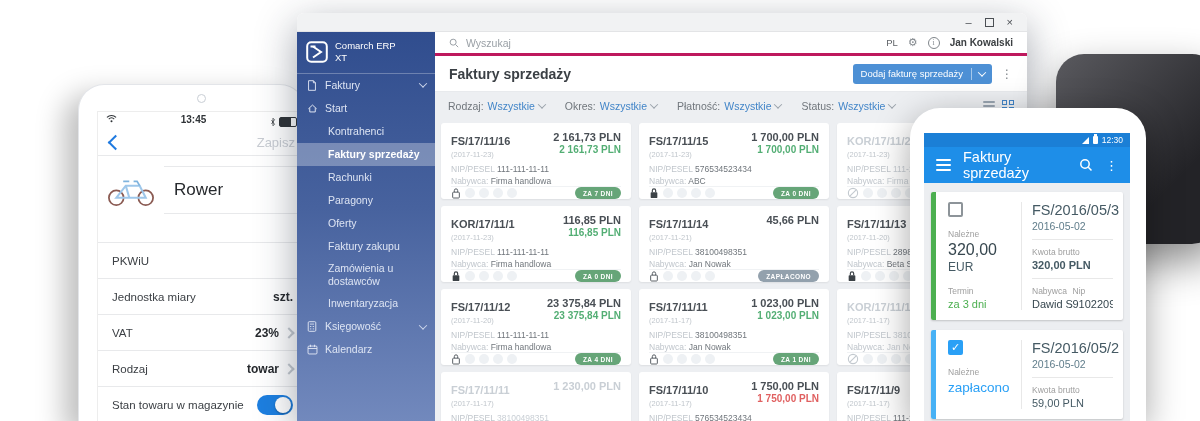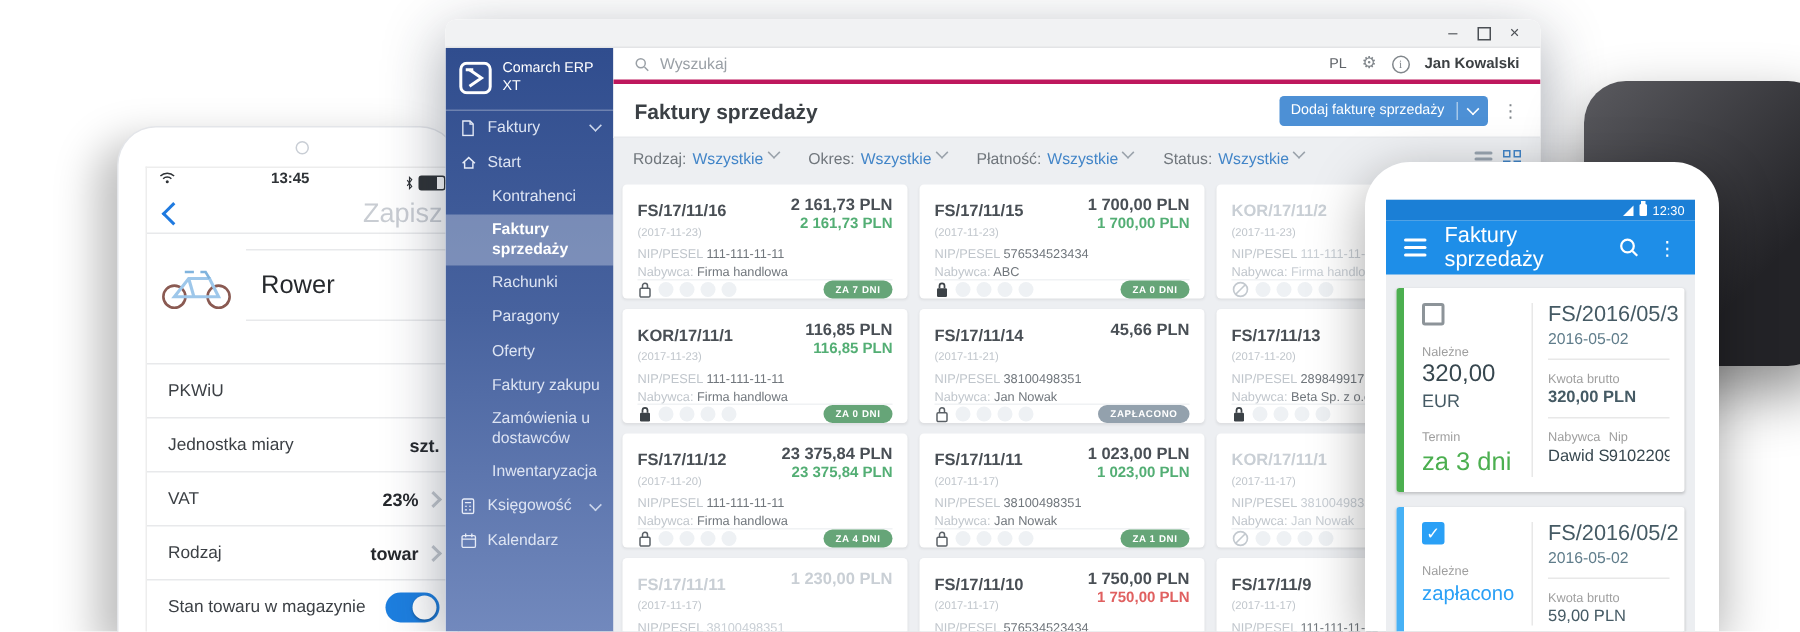--- a/index.html
+++ b/index.html
@@ -18,41 +18,41 @@
           box-shadow:-14px 10px 28px rgba(0,0,0,.25);z-index:1;}
   .t-camera{position:absolute;left:118px;top:9px;width:7px;height:7px;border:1.5px solid #c9ced5;border-radius:50%;}
   .t-screen{position:absolute;left:18px;right:0;top:26px;bottom:0;background:#fff;border-top:1px solid #ededed;border-left:1px solid #ededed;}
   .t-status{height:15px;display:flex;padding:2px 8px 0;font-size:10px;font-weight:bold;color:#2f3337;}
   .t-status .mid{flex:1;text-align:center;}
   .t-sright{display:flex;align-items:center;gap:3px;}
   .t-batt{width:16px;height:8px;border:1px solid #2f3337;border-radius:2px;position:relative;background:linear-gradient(90deg,#2f3337 70%,#fff 70%);}
   .t-batt:after{content:"";position:absolute;right:-3px;top:2px;width:2px;height:3px;background:#2f3337;border-radius:0 1px 1px 0;}
   .t-nav{height:26px;display:flex;align-items:center;padding:0 8px;border-bottom:1px solid #e8e9eb;}
   .t-back{width:9px;height:9px;border-left:2.5px solid #1f7ae0;border-bottom:2.5px solid #1f7ae0;transform:rotate(45deg);margin-left:4px;}
-  .t-save{margin-left:auto;font-size:18px;color:#c9cdd3;padding-right:2px;}
+  .t-save{margin-left:auto;font-size:13px;color:#c9cdd3;padding-right:2px;}
   .t-product{display:flex;margin-top:10px;height:48px;}
   .t-pimg{width:66px;display:flex;align-items:center;justify-content:center;flex:none;}
   .t-namecell{flex:1;border-top:1px solid #e8e9eb;border-bottom:1px solid #e8e9eb;display:flex;align-items:center;padding-left:10px;font-size:17px;color:#26292d;}
   .t-fields{margin-top:28px;border-top:1px solid #e8e9eb;}
   .t-row{height:35px;border-bottom:1px solid #e8e9eb;display:flex;align-items:center;padding:0 12px 0 14px;font-size:11.5px;color:#3c4045;}
   .t-val{margin-left:auto;font-weight:bold;font-size:12px;color:#26292d;display:flex;align-items:center;gap:6px;}
   .t-row .chev{color:#c4c9cf;width:6px;height:6px;border-width:2px;}
   .t-toggle{width:36px;height:20px;border-radius:10px;background:#1d7fe0;position:relative;flex:none;}
   .t-toggle:after{content:"";position:absolute;right:2px;top:2px;width:16px;height:16px;border-radius:50%;background:#fff;box-shadow:0 1px 2px rgba(0,0,0,.3);}
 
   
   .window{position:absolute;left:297px;top:13px;width:730px;height:408px;background:#fff;
           border-radius:7px 7px 0 0;box-shadow:0 12px 40px rgba(30,40,60,.42);overflow:hidden;z-index:2;}
   .titlebar{height:18px;background:#f1f2f3;border-bottom:1px solid #e3e4e6;display:flex;align-items:center;justify-content:flex-end;gap:13px;padding-right:14px;}
   .winbtn{color:#4b4f54;font-size:11px;line-height:1;display:inline-block;}
   .winbox{width:7px;height:7px;border:1.2px solid #4b4f54;display:inline-block;}
   .win-body{display:flex;height:390px;}
 
   
-  .sidebar{width:112px;flex:none;background:linear-gradient(180deg,#304d8e 0%,#47629e 45%,#7289bd 100%);color:#dde4f3;}
+  .sidebar{width:138px;flex:none;background:linear-gradient(180deg,#304d8e 0%,#47629e 45%,#7289bd 100%);color:#dde4f3;}
   .logo-row{display:flex;align-items:center;gap:7px;padding:8px 9px 9px;border-bottom:1px solid rgba(255,255,255,.28);}
   .logo-text{font-size:9.5px;line-height:1.25;color:#fff;}
   .nav-item{min-height:23px;display:flex;align-items:center;gap:7px;padding:0 9px;font-size:10.5px;cursor:default;}
   .nav-item .ic{width:12px;display:flex;justify-content:center;flex:none;color:#e6ebf7;}
   .nav-item.lvl1{padding-left:31px;}
   .nav-item.selected{background:rgba(255,255,255,.3);color:#fff;font-weight:bold;}
   .nav-item .chev{margin-left:auto;color:#cdd7ec;}
   .nav-label{line-height:1.25;padding:4px 0;}
 
   
@@ -66,21 +66,21 @@
   .pagehead{height:35px;background:#fff;border-bottom:1px solid #e8eaed;display:flex;align-items:center;padding:0 14px;flex:none;}
   .pagehead h1{margin:0;font-size:14px;color:#3b4045;font-weight:bold;}
   .ph-right{margin-left:auto;display:flex;align-items:center;gap:9px;}
   .btn-add{background:#4d90d5;color:#fff;border-radius:3px;display:flex;align-items:center;font-size:9.5px;height:20px;}
   .btn-add .lbl{padding:0 8px;}
   .btn-sep{width:1px;height:12px;background:rgba(255,255,255,.5);}
   .btn-caret{padding:0 7px;display:flex;}
   .btn-caret .chev{color:#fff;}
   .kebab{color:#80868b;font-size:12px;letter-spacing:0;line-height:1;}
   .filterrow{height:27px;display:flex;align-items:center;padding:0 13px;gap:20px;flex:none;font-size:10.5px;}
-  .filter{display:flex;align-items:flex-start;gap:4px;}
+  .filter{display:flex;align-items:center;gap:4px;}
   .f-label{color:#70767c;}
   .f-val{color:#4285c8;}
   .filter .chev{color:#9aa2ab;}
   .view-icons{margin-left:auto;display:flex;align-items:center;gap:7px;}
   .ic-list{display:flex;flex-direction:column;gap:2px;}
   .ic-list i{width:12px;height:2px;background:#9aa5b1;border-radius:1px;}
   .ic-grid{display:grid;grid-template-columns:5px 5px;grid-gap:2px;}
   .ic-grid i{width:5px;height:5px;border:1.2px solid #4285c8;box-sizing:border-box;}
 
   
@@ -125,21 +125,21 @@
   .pstripe{position:absolute;left:0;top:0;bottom:0;width:5px;border-radius:2px 0 0 2px;}
   .pstripe.green{background:#4caf50;} .pstripe.blue{background:#47b1f5;}
   .pleft{width:66px;flex:none;border-right:1px solid #e8e8e8;padding-right:7px;}
   .pright{flex:1;padding-left:10px;min-width:0;}
   .pcheck{width:15px;height:15px;border:2px solid #8d9499;border-radius:2px;box-sizing:border-box;}
   .pcheck.on{border:none;background:#2aa0f6;color:#fff;font-size:11px;display:flex;align-items:center;justify-content:center;}
   .plab{font-size:8.5px;color:#9e9e9e;}
   .pamount{font-size:16px;color:#37474f;margin-top:2px;}
   .pcur{font-size:12px;color:#455a64;margin-top:1px;}
   .pstatus-paid{font-size:13.5px;color:#2aa0f6;margin-top:3px;}
-  .pterm{font-size:17px;margin-top:2px;}
+  .pterm{font-size:11px;margin-top:2px;}
   .pterm.green{color:#4caf50;}
   .pnum{font-size:14.5px;color:#455a64;}
   .pdate{font-size:10.5px;color:#607d8b;margin-top:2px;}
   .pdiv{border-top:1px solid #e8e8e8;margin:7px 0;}
   .pgross{font-size:11px;color:#455a64;margin-top:2px;}
   .ptwocol{display:flex;}
   .ptwocol>div{flex:1;min-width:0;}
   .pval{font-size:11px;color:#37474f;margin-top:2px;white-space:nowrap;overflow:hidden;} .mt12{margin-top:12px;}
   svg{display:block;}
 </style>

